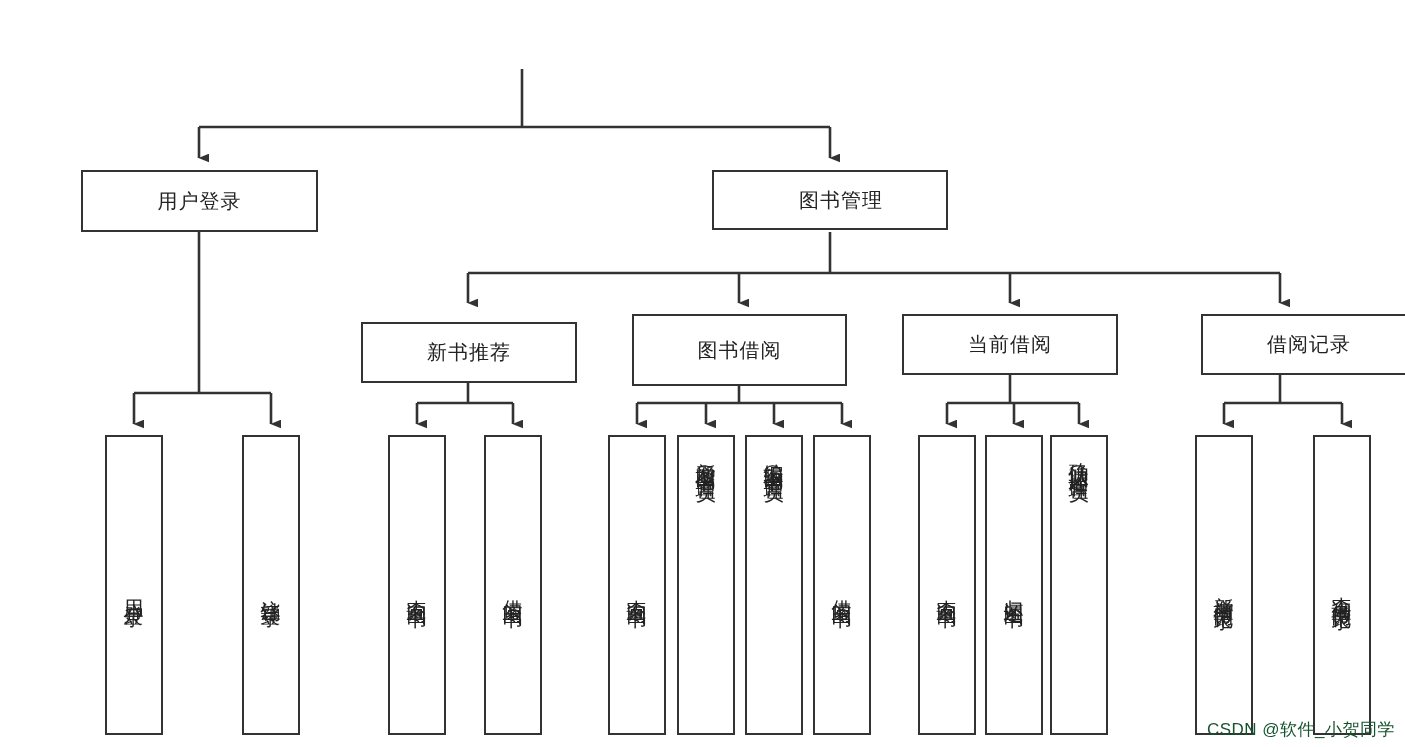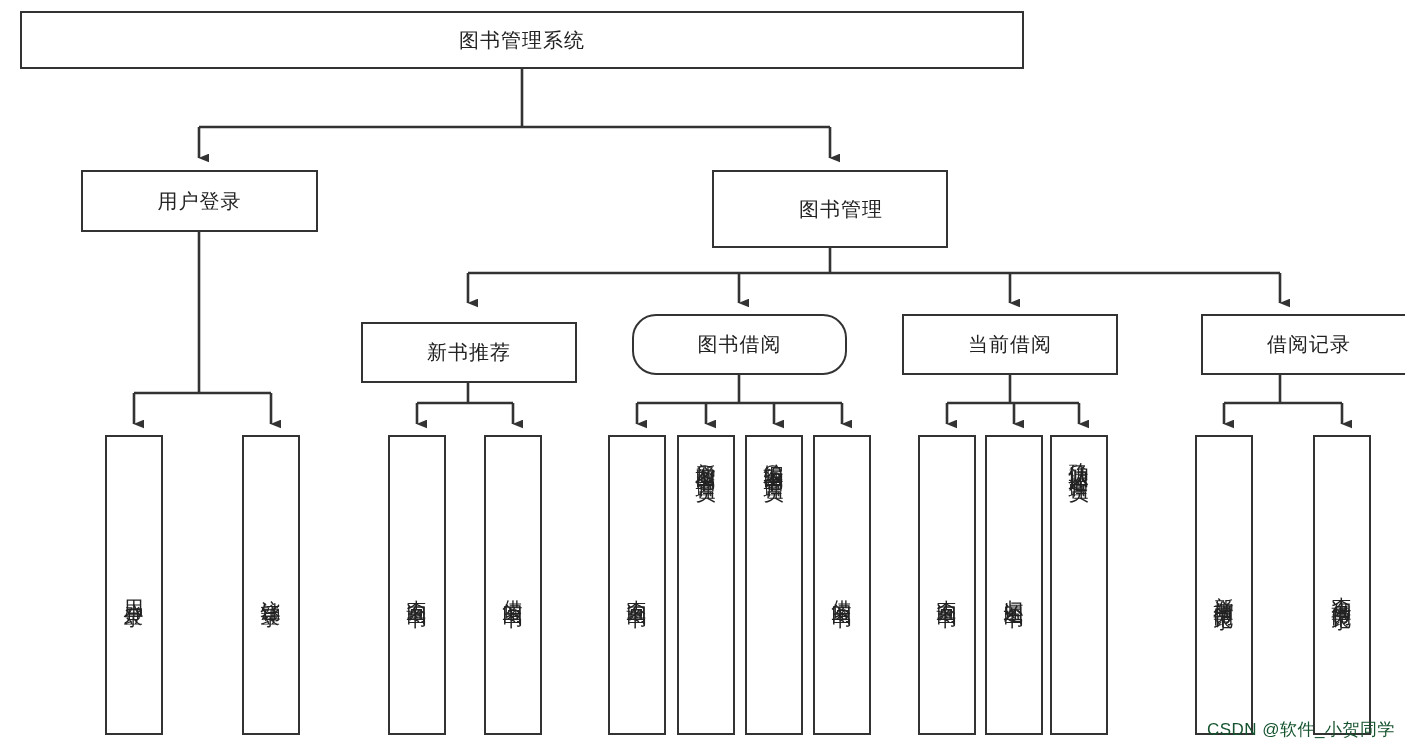--- a/index.html
+++ b/index.html
@@ -122,35 +122,32 @@
       <path d="M 1014,403 L 1014,424" marker-end="url(#arrowhead)"></path>
       <path d="M 1079,403 L 1079,424" marker-end="url(#arrowhead)"></path>
 
       <path d="M 1280,375 L 1280,403"></path>
       <path d="M 1224,403 L 1342,403"></path>
       <path d="M 1224,403 L 1224,424" marker-end="url(#arrowhead)"></path>
       <path d="M 1342,403 L 1342,424" marker-end="url(#arrowhead)"></path>
     </g>
   </svg>
 
-  <div class="node-box" style="left:20px; top:11px; width:1004px; height:58px;">
-    <span class="node-label">图书管理系统</span>
-  </div>
 
   <div class="node-box" style="left:81px; top:170px; width:237px; height:62px;">
     <span class="node-label">用户登录</span>
   </div>
-  <div class="node-box" style="left:712px; top:170px; width:236px; height:78px;padding-left:22px;">
+  <div class="node-box" style="left:712px; top:170px; width:236px; height:60px;padding-left:22px;">
     <span class="node-label">图书管理</span>
   </div>
 
   <div class="node-box" style="left:361px; top:322px; width:216px; height:61px;">
     <span class="node-label">新书推荐</span>
   </div>
-  <div class="node-box" style="left:632px; top:314px; width:215px; height:61px;border-radius:24px;">
+  <div class="node-box" style="left:632px; top:314px; width:215px; height:72px;">
     <span class="node-label">图书借阅</span>
   </div>
   <div class="node-box" style="left:902px; top:314px; width:216px; height:61px;">
     <span class="node-label">当前借阅</span>
   </div>
   <div class="node-box" style="left:1172px; top:314px; width:216px; height:61px;margin-left:29px;">
     <span class="node-label">借阅记录</span>
   </div>
 
   <div class="node-box vertical centered" style="left:105px; top:435px; width:58px; height:300px;">

